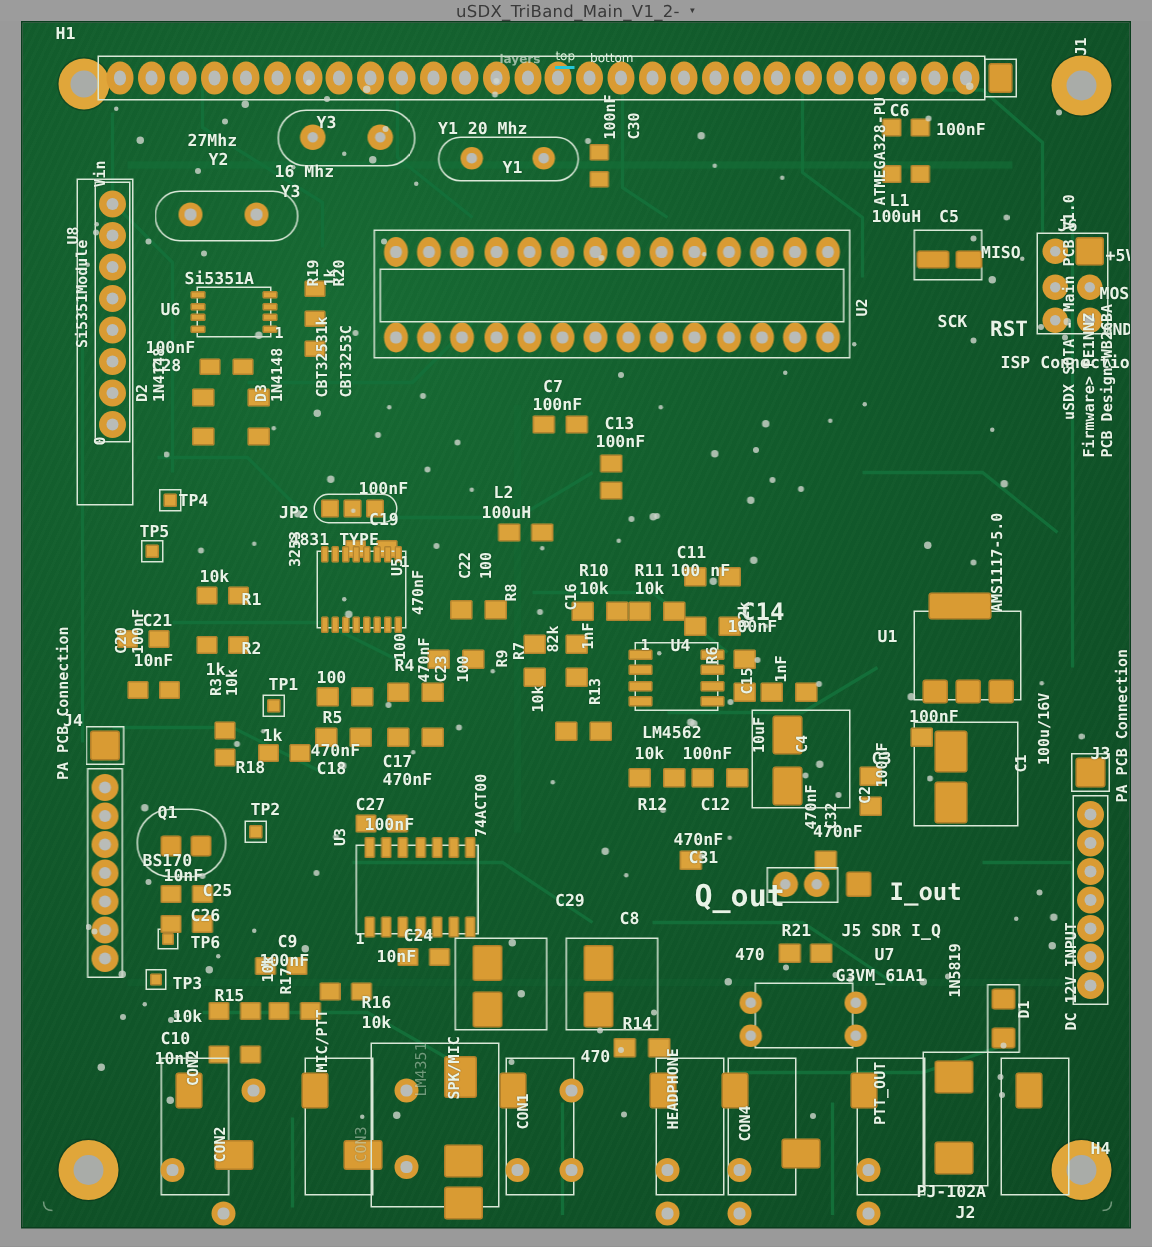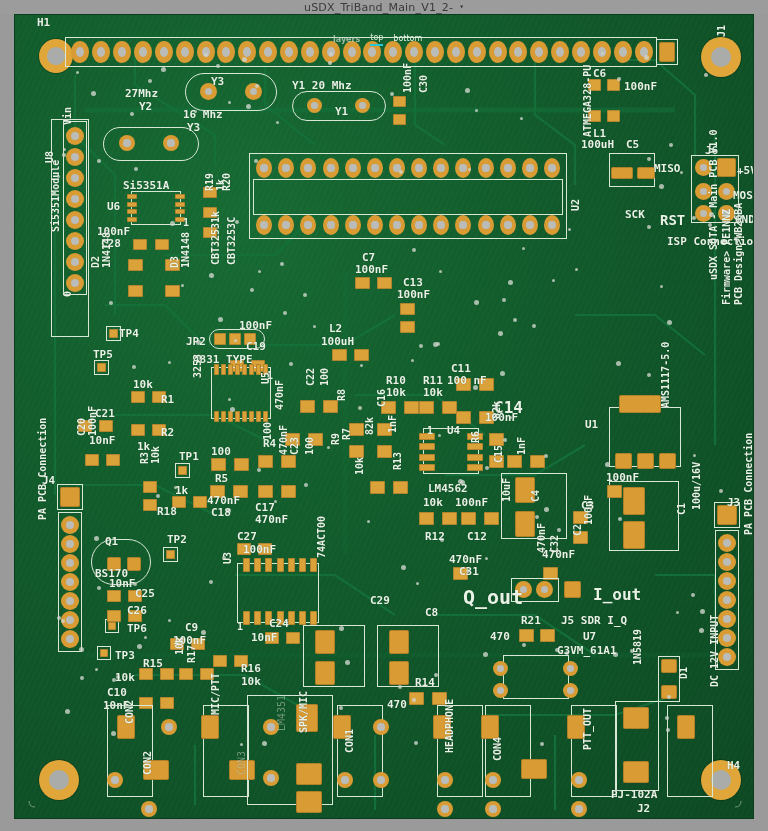--- a/index.html
+++ b/index.html
@@ -849,21 +849,21 @@
         <div class="slk r90" style="left: 138px; top: 760px; font-size: 10px;">CON2</div>
         <div class="slk r90" style="left: 206px; top: 700px; font-size: 10px;">MIC/PTT</div>
         <div class="slk r90 dim" style="left: 232px; top: 760px; font-size: 10px;">CON3</div>
         <div class="slk r90" style="left: 294px; top: 718px; font-size: 10px;">SPK/MIC</div>
         <div class="slk r90 dim" style="left: 272px; top: 716px; font-size: 10px;">LM4351</div>
         <div class="slk r90" style="left: 340px; top: 738px; font-size: 10px;">CON1</div>
         <div class="slk r90" style="left: 440px; top: 738px; font-size: 10px;">HEADPHONE</div>
         <div class="slk r90" style="left: 488px; top: 746px; font-size: 10px;">CON4</div>
         <div class="slk r90" style="left: 578px; top: 735px; font-size: 10px;">PTT_OUT</div>
         <div class="slk" style="left: 355px; top: 580px; font-size: 11px;">C29</div>
-        <div class="slk" style="left: 410px; top: 592px; font-size: 11px;">C8</div>
+        <div class="slk" style="left: 398px; top: 592px; font-size: 11px;">C8</div>
         <div class="slk" style="left: 372px; top: 684px; font-size: 11px;">470</div>
         <div class="slk" style="left: 400px; top: 662px; font-size: 11px;">R14</div>
         <div class="slk" style="left: 444px; top: 551px; font-size: 11px;">C31</div>
         <div class="slk" style="left: 434px; top: 539px; font-size: 11px;">470nF</div>
         <div class="slk r90" style="left: 545px; top: 538px; font-size: 10px;">C32</div>
         <div class="slk r90" style="left: 532px; top: 538px; font-size: 10px;">470nF</div>
         <div class="slk" style="left: 448px; top: 572px; font-size: 20px;">Q_out</div>
         <div class="slk" style="left: 578px; top: 572px; font-size: 16px;">I_out</div>
         <div class="slk" style="left: 506px; top: 600px; font-size: 11px;">R21</div>
         <div class="slk" style="left: 546px; top: 600px; font-size: 11px;">J5 SDR I_Q</div>

